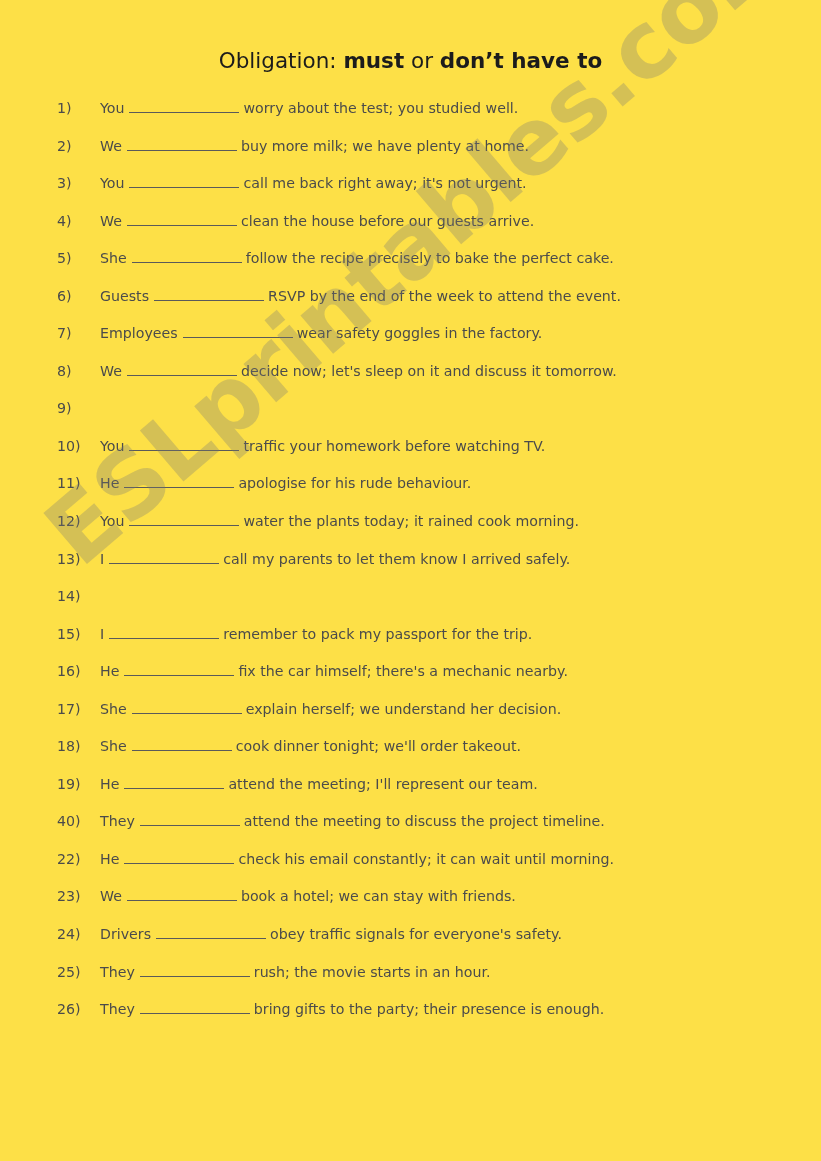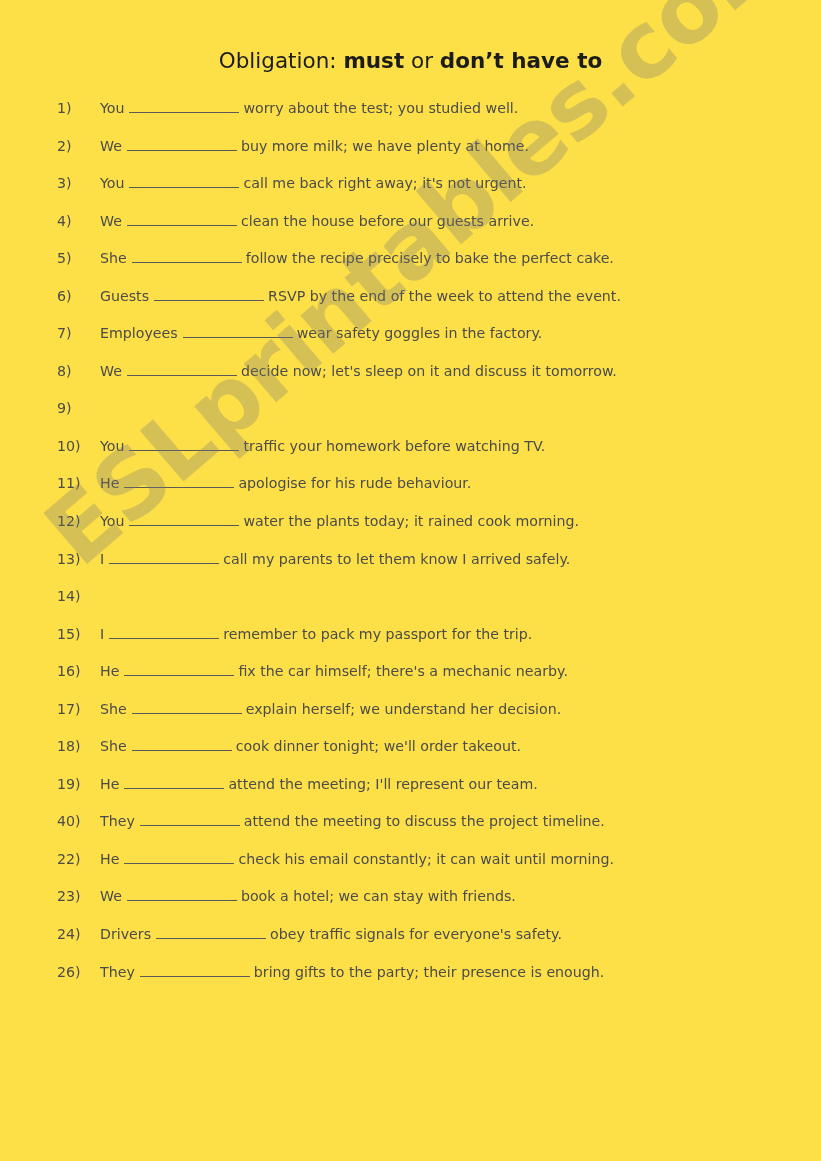--- a/index.html
+++ b/index.html
@@ -196,20 +196,24 @@
       </div>
       <div class="item-row">
         <span class="item-num">23)</span>
         <span class="item-body"><span>We</span><span class="blank" style="width: 110px;"></span><span>book a hotel; we can stay with friends.</span></span>
       </div>
       <div class="item-row">
         <span class="item-num">24)</span>
         <span class="item-body"><span>Drivers</span><span class="blank" style="width: 110px;"></span><span>obey traffic signals for everyone's safety.</span></span>
       </div>
       <div class="item-row">
+        <span class="item-num">25)</span>
+        <span class="item-body"><span>They</span><span class="blank" style="width: 110px;"></span><span>rush; the movie starts in an hour.</span></span>
+      </div>
+      <div class="item-row">
         <span class="item-num">26)</span>
         <span class="item-body"><span>They</span><span class="blank" style="width: 110px;"></span><span>bring gifts to the party; their presence is enough.</span></span>
       </div>
     </div>
 
   <div class="watermark-layer">
     <div class="watermark-text">ESLprintables.com</div>
   </div>
 
 </div>

